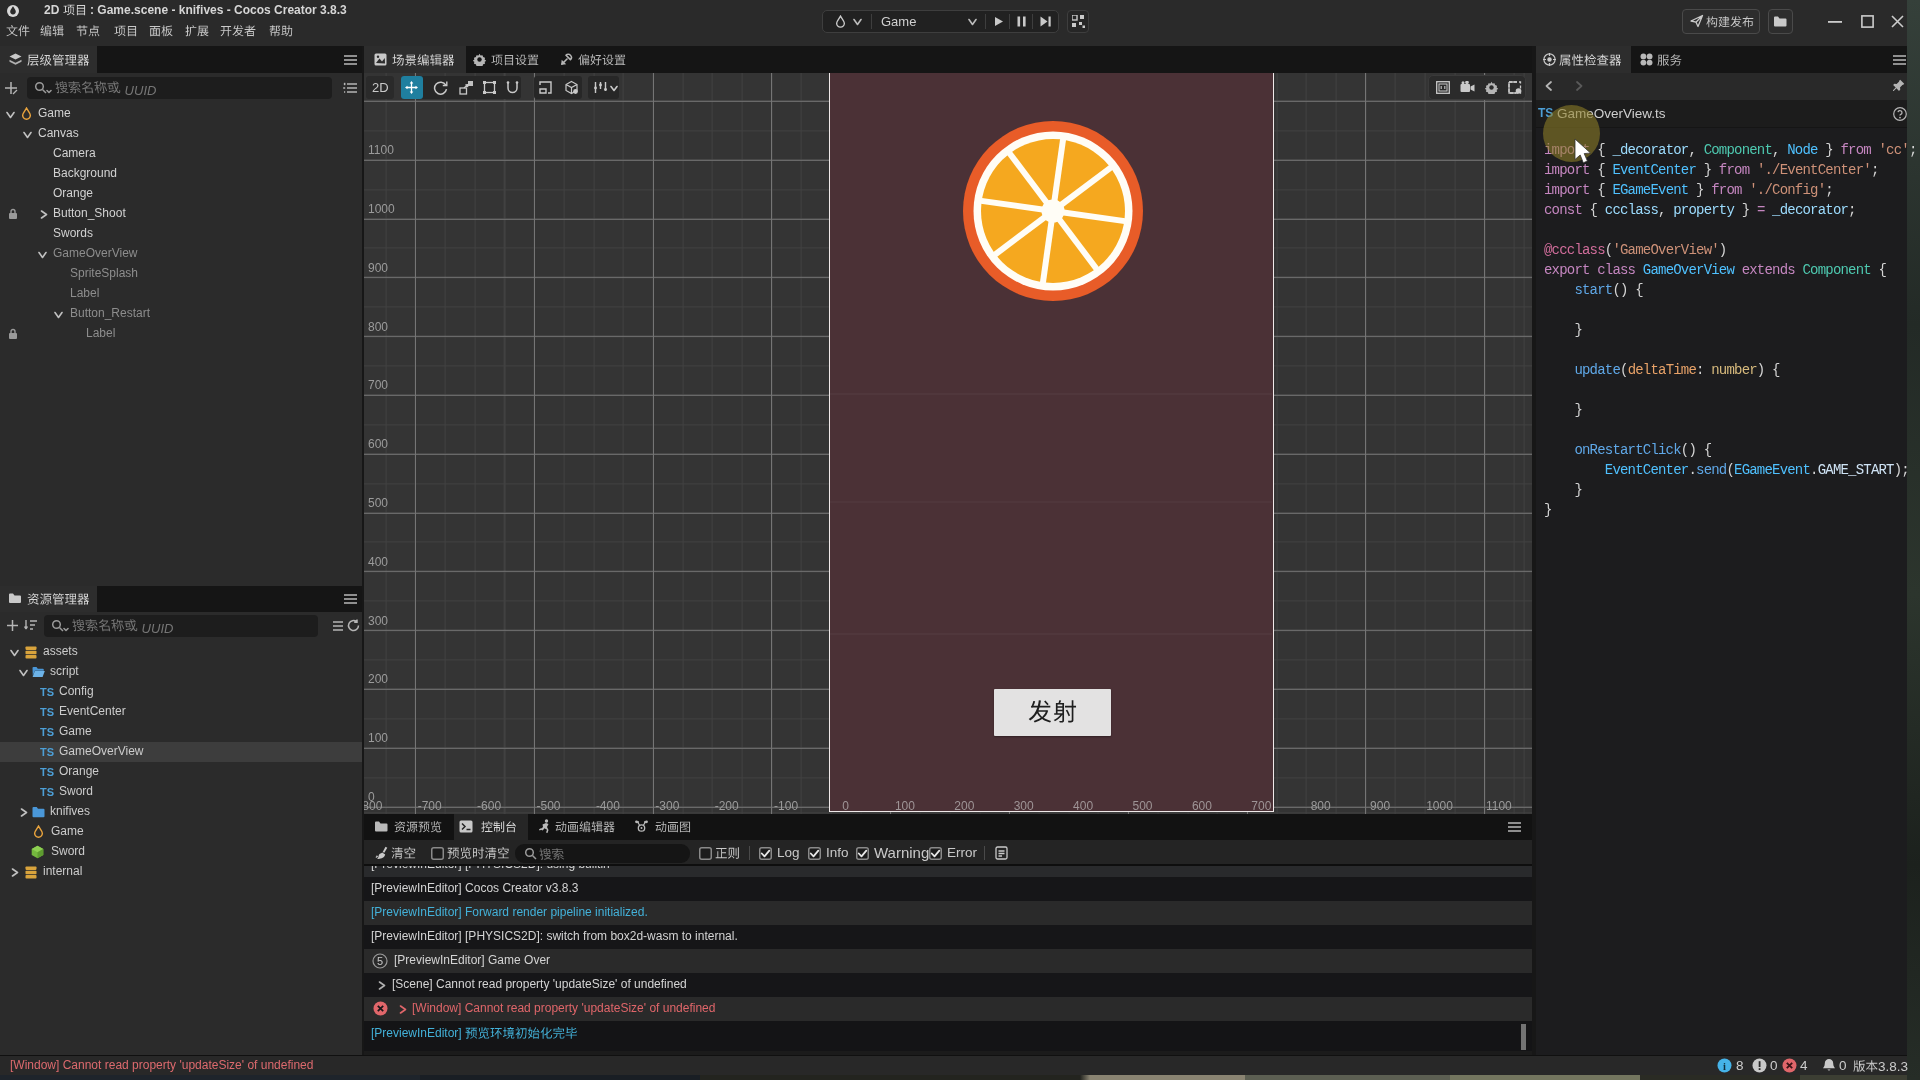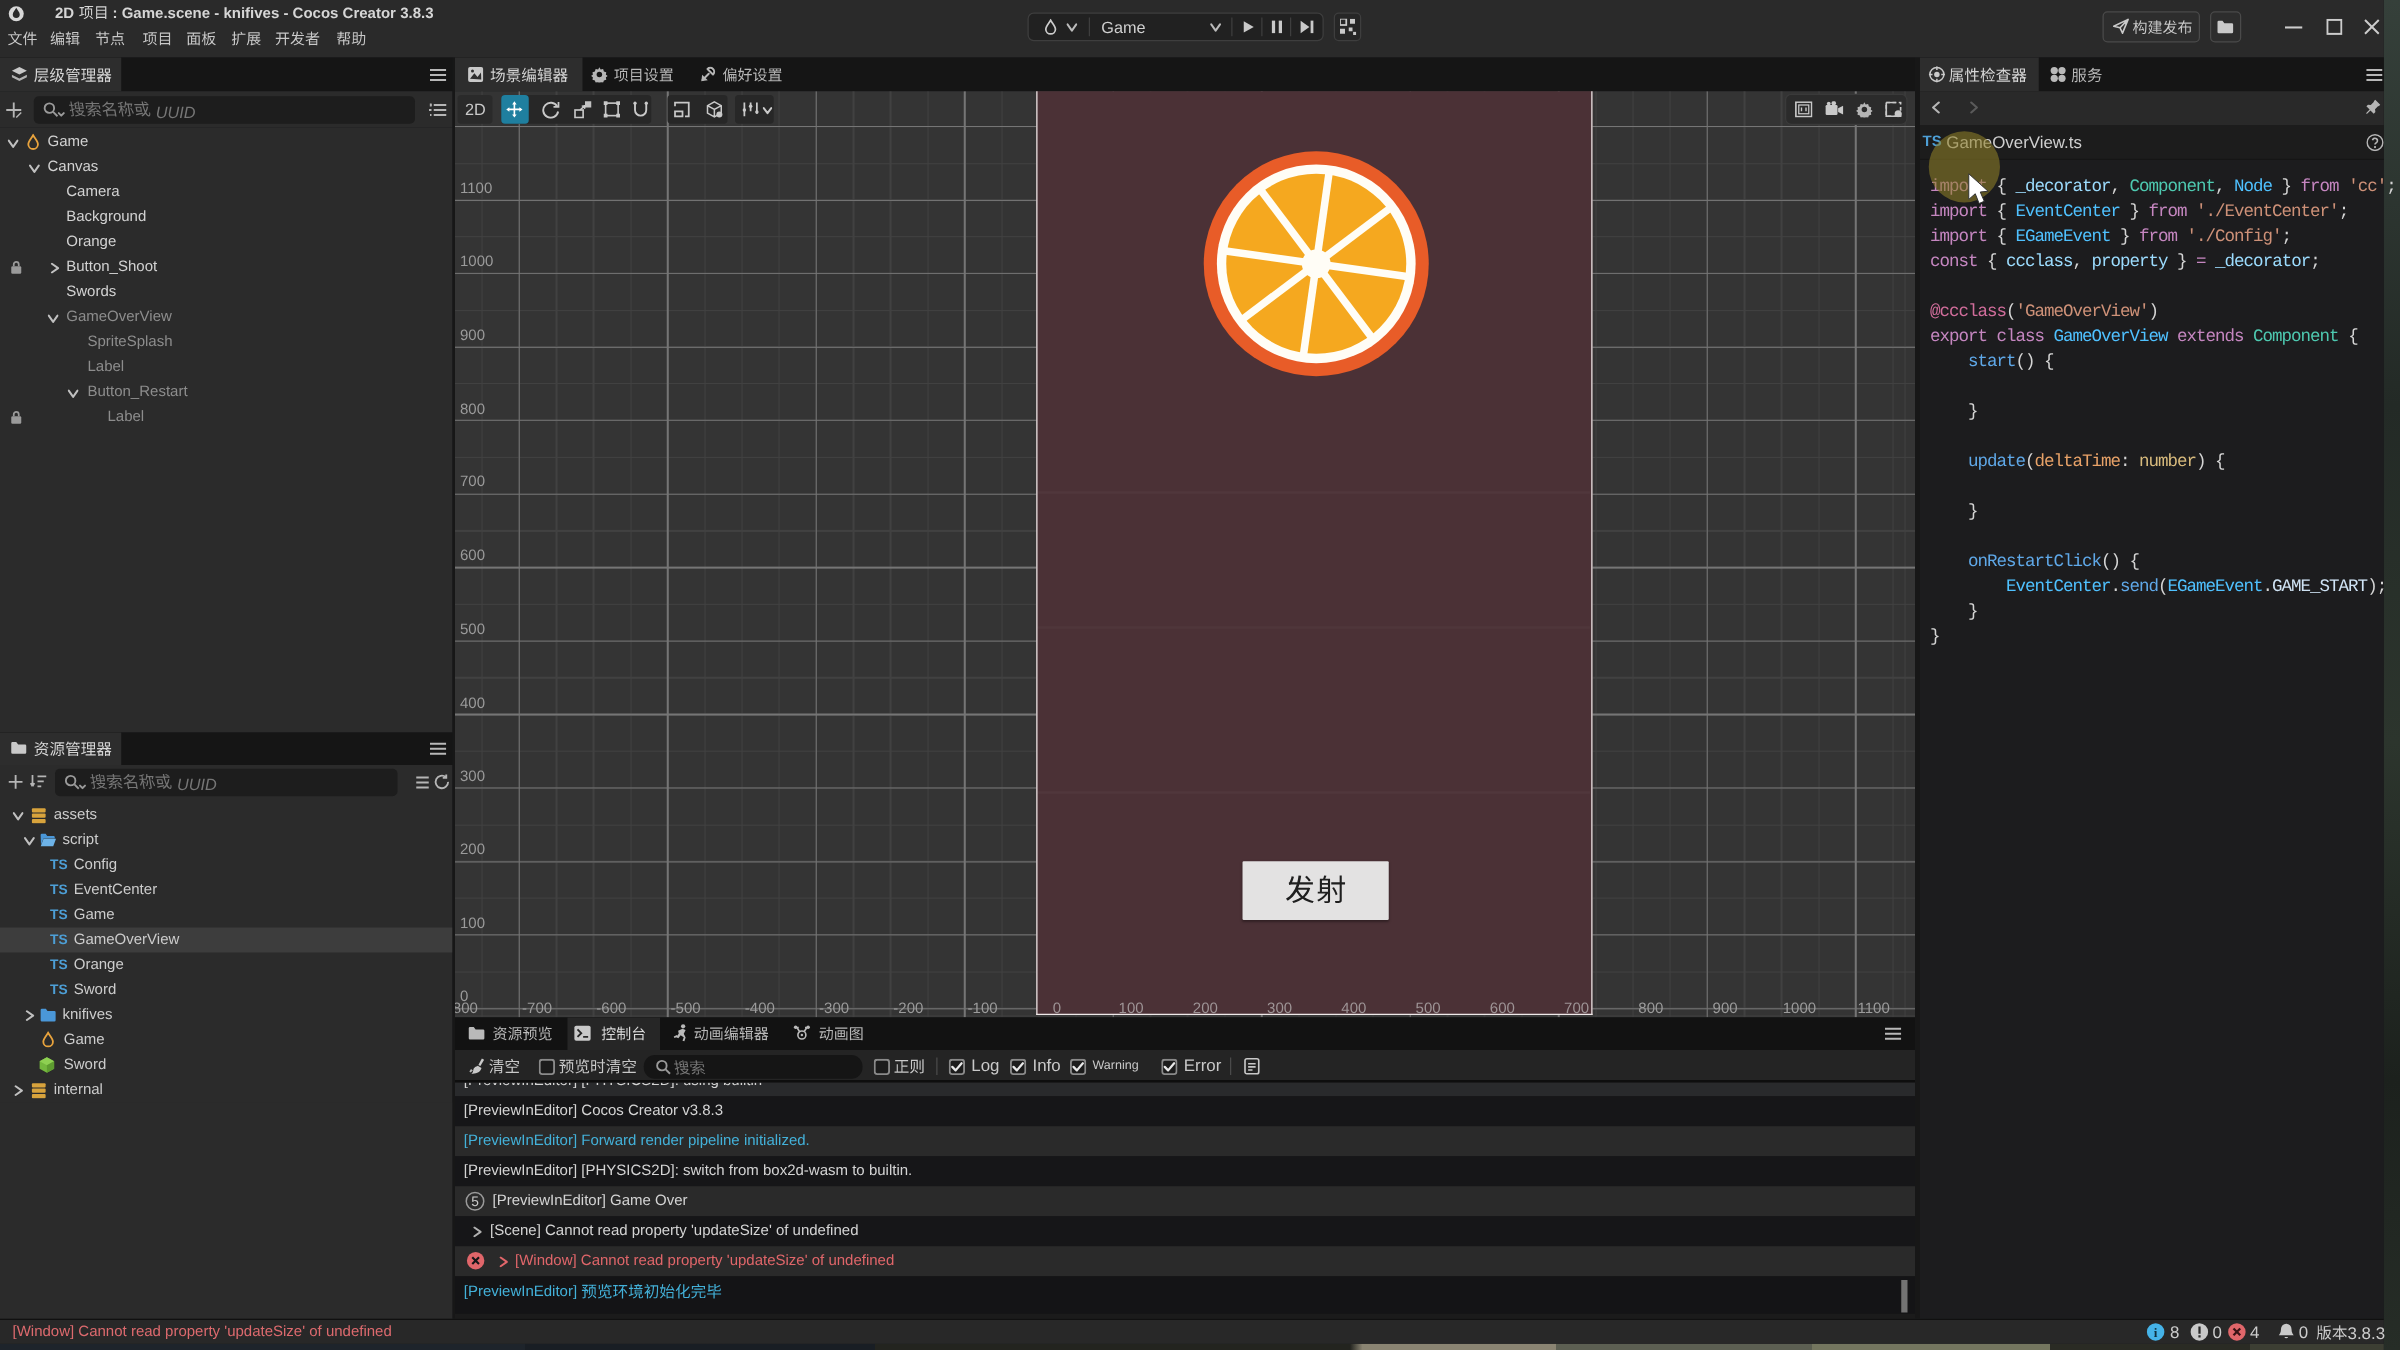--- a/index.html
+++ b/index.html
@@ -619,21 +619,21 @@
 <div class="ab" style="left:364px;top:853px;width:1168px;height:24px;background:#292a2c"></div>
 <div class="ab" style="left:364px;top:877px;width:1168px;height:24px;background:#161618"></div>
 <div class="ab" style="left:364px;top:901px;width:1168px;height:24px;background:#2a2a2a"></div>
 <div class="ab" style="left:364px;top:925px;width:1168px;height:24px;background:#161618"></div>
 <div class="ab" style="left:364px;top:949px;width:1168px;height:24px;background:#2a2a2a"></div>
 <div class="ab" style="left:364px;top:973px;width:1168px;height:24px;background:#161618"></div>
 <div class="ab" style="left:364px;top:997px;width:1168px;height:24px;background:#2a2a2a"></div>
 <div class="ab" style="left:364px;top:1021px;width:1168px;height:30px;background:#141416"></div>
 <div class="ab" style="left:371px;top:880.4px;font-family:'Liberation Sans',sans-serif;font-size:12px;line-height:17px;color:#d4d4d4;">[PreviewInEditor] Cocos Creator v3.8.3</div>
 <div class="ab" style="left:371px;top:904.4px;font-family:'Liberation Sans',sans-serif;font-size:12px;line-height:17px;color:#43b1d9;text-align:center;">[PreviewInEditor] Forward render pipeline initialized.</div>
-<div class="ab" style="left:371px;top:928.4px;font-family:'Liberation Sans',sans-serif;font-size:12px;line-height:17px;color:#d4d4d4;">[PreviewInEditor] [PHYSICS2D]: switch from box2d-wasm to builtin.</div>
+<div class="ab" style="left:371px;top:928.4px;font-family:'Liberation Sans',sans-serif;font-size:12px;line-height:17px;color:#d4d4d4;">[PreviewInEditor] [PHYSICS2D]: switch from box2d-wasm to internal.</div>
 <svg class="ab" style="left:372px;top:953px" width="16" height="16">
     <circle cx="8" cy="8" r="7" fill="none" stroke="#9a9a9a" stroke-width="1.2"></circle>
     <text x="8" y="12" text-anchor="middle" font-size="11" fill="#c9c9c9" font-family="Liberation Sans">5</text>
   </svg>
 <div class="ab" style="left:394px;top:952.4px;font-family:'Liberation Sans',sans-serif;font-size:12px;line-height:17px;color:#d4d4d4;">[PreviewInEditor] Game Over</div>
 <svg class="ab" style="left:377px;top:980.5px" width="9" height="9">
     <path d="M2.5 1 L7.5 4.5 L2.5 8" fill="none" stroke="#b0b0b0" stroke-width="1.6" stroke-linecap="round" stroke-linejoin="round"></path>
   </svg>
 <div class="ab" style="left:392px;top:976.4px;font-family:'Liberation Sans',sans-serif;font-size:12px;line-height:17px;color:#d4d4d4;">[Scene] Cannot read property 'updateSize' of undefined</div>
 <svg class="ab" style="left:373px;top:1001px" width="15" height="15">
@@ -702,21 +702,21 @@
 <div class="ab" style="left:777px;top:843.3px;font-family:'Liberation Sans',sans-serif;font-size:13.5px;line-height:19px;color:#c9c9c9;">Log</div>
 <svg class="ab" style="left:808px;top:846.5px" width="13" height="13">
     <rect x="0.75" y="0.75" width="11.5" height="11.5" rx="2" fill="#1c1c1c" stroke="#8a8a8a" stroke-width="1.5"></rect>
     <path d="M2.8 6.5 L5.5 9.3 L10.3 3.6" fill="none" stroke="#e8e8e8" stroke-width="1.8" stroke-linecap="round" stroke-linejoin="round"></path>
   </svg>
 <div class="ab" style="left:826px;top:843.3px;font-family:'Liberation Sans',sans-serif;font-size:13.5px;line-height:19px;color:#c9c9c9;">Info</div>
 <svg class="ab" style="left:856px;top:846.5px" width="13" height="13">
     <rect x="0.75" y="0.75" width="11.5" height="11.5" rx="2" fill="#1c1c1c" stroke="#8a8a8a" stroke-width="1.5"></rect>
     <path d="M2.8 6.5 L5.5 9.3 L10.3 3.6" fill="none" stroke="#e8e8e8" stroke-width="1.8" stroke-linecap="round" stroke-linejoin="round"></path>
   </svg>
-<div class="ab" style="left:874px;top:843.3px;font-family:'Liberation Sans',sans-serif;font-size:10px;line-height:19px;color:#c9c9c9;text-align:center;">Warning</div>
+<div class="ab" style="left:874px;top:843.3px;font-family:'Liberation Sans',sans-serif;font-size:15px;line-height:19px;color:#c9c9c9;text-align:center;">Warning</div>
 <svg class="ab" style="left:929px;top:846.5px" width="13" height="13">
     <rect x="0.75" y="0.75" width="11.5" height="11.5" rx="2" fill="#1c1c1c" stroke="#8a8a8a" stroke-width="1.5"></rect>
     <path d="M2.8 6.5 L5.5 9.3 L10.3 3.6" fill="none" stroke="#e8e8e8" stroke-width="1.8" stroke-linecap="round" stroke-linejoin="round"></path>
   </svg>
 <div class="ab" style="left:947px;top:843.3px;font-family:'Liberation Sans',sans-serif;font-size:13.5px;line-height:19px;color:#c9c9c9;">Error</div>
 <div class="ab" style="left:984px;top:846px;width:1px;height:14px;background:#4a4a4a"></div>
 <svg class="ab" style="left:995px;top:846px" width="13" height="14" fill="none" stroke="#c9c9c9" stroke-width="1.3">
     <rect x="1" y="1" width="11" height="12" rx="1.5"></rect>
     <path d="M3.5 5 h6 M3.5 7.5 h6 M3.5 10 h3.5"></path>
   </svg>

